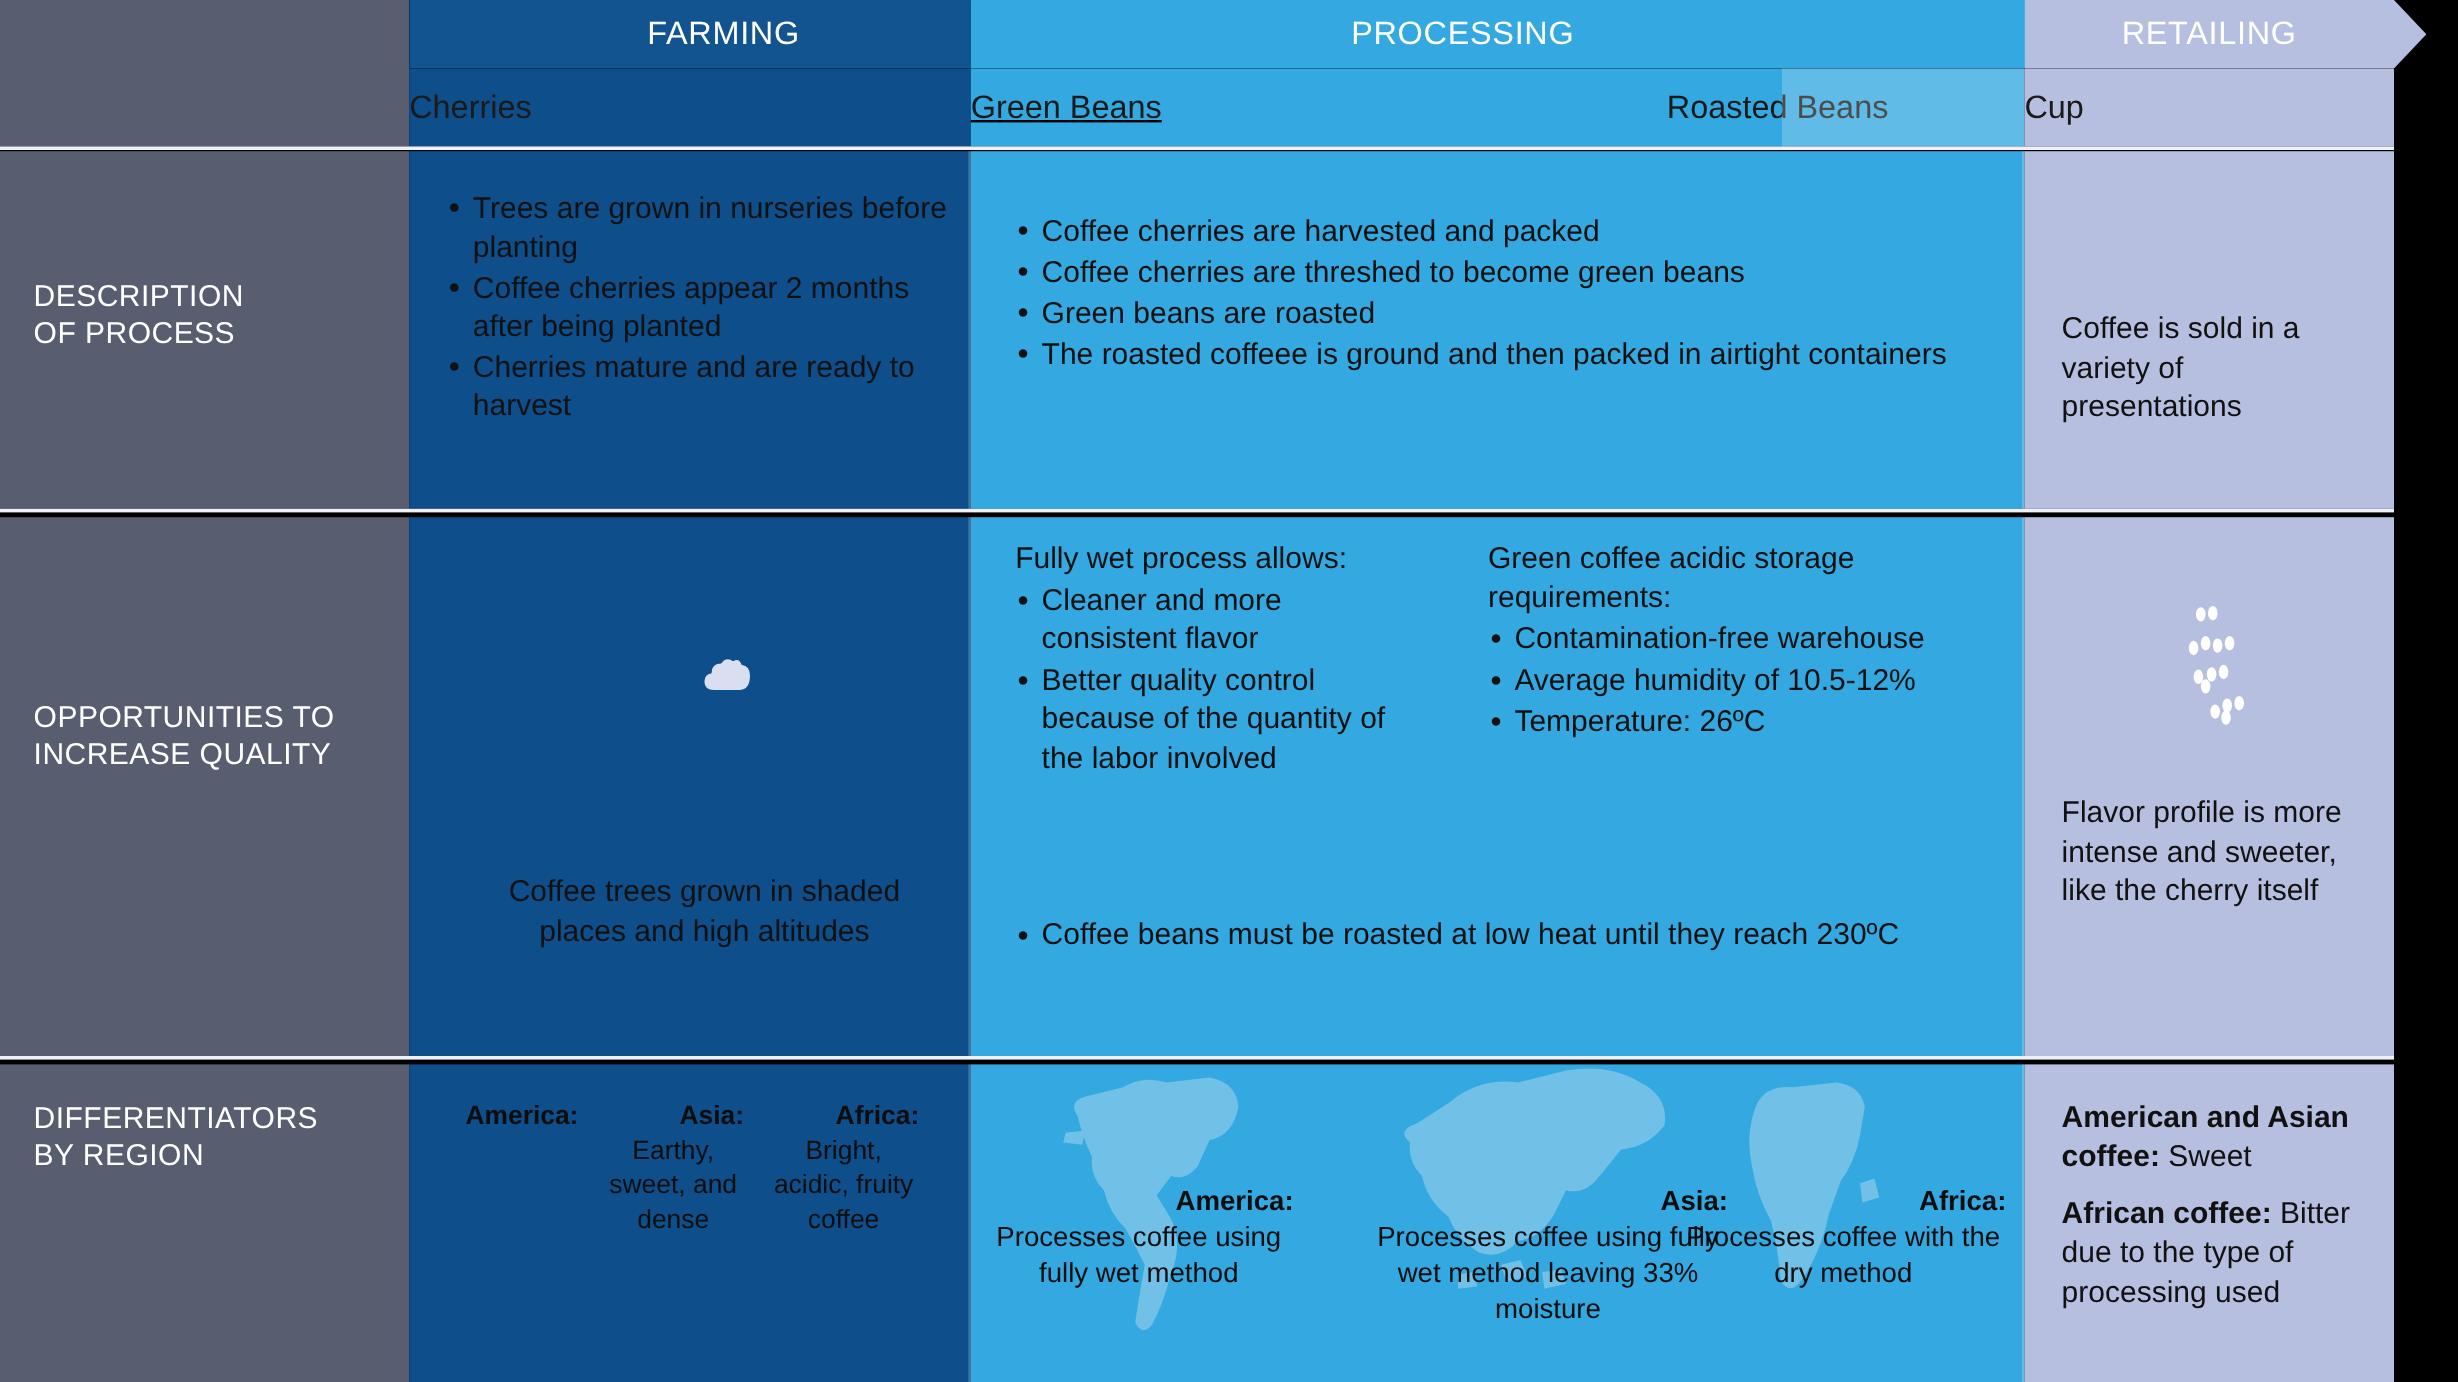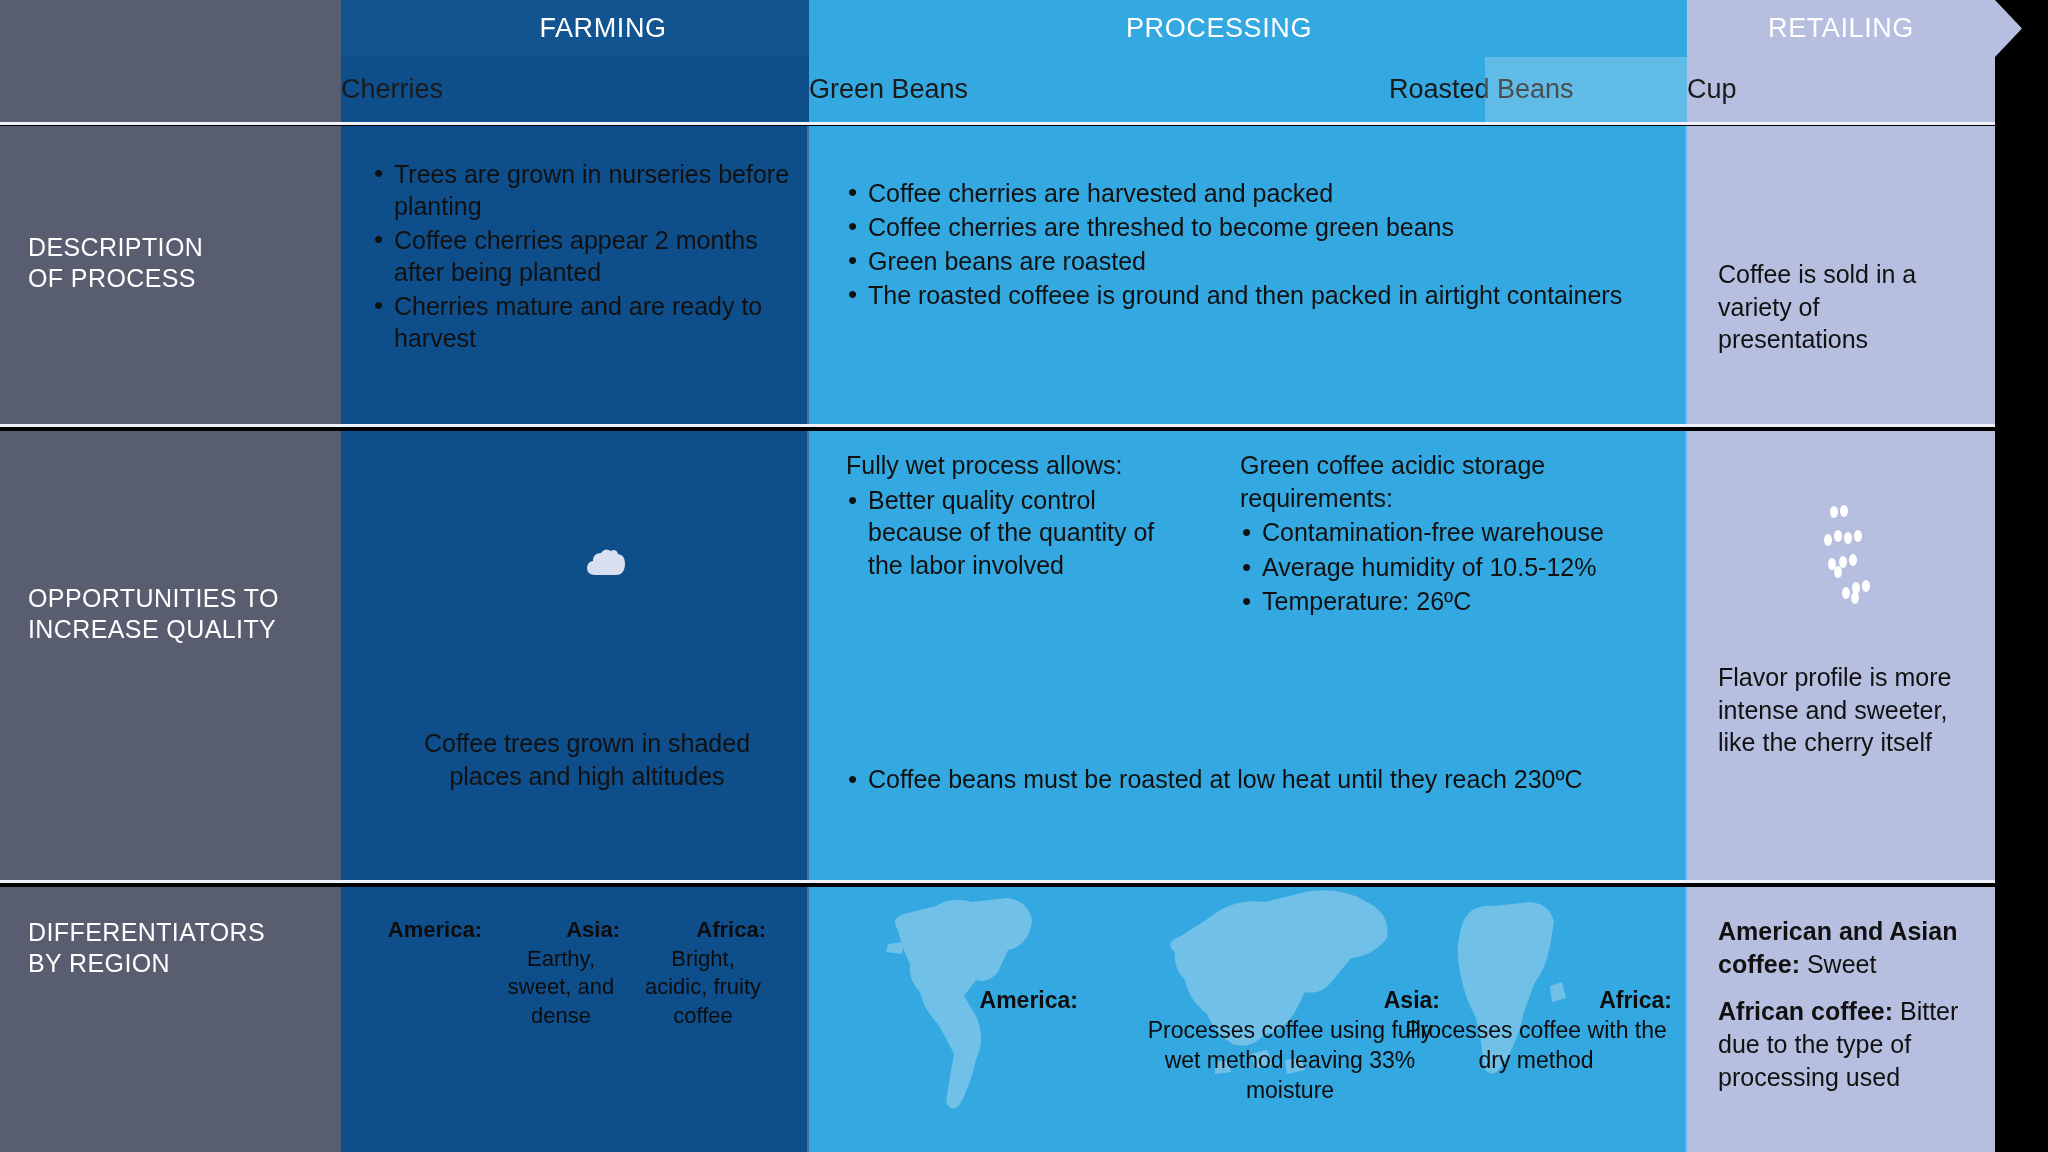--- a/index.html
+++ b/index.html
@@ -3,21 +3,21 @@
 <meta charset="utf-8">
 <title>Coffee Value Chain</title>
 <style>
   html,body{margin:0;padding:0;background:#000;}
   body{width:2048px;height:1152px;overflow:hidden;font-family:"Liberation Sans",sans-serif;}
   #board{position:relative;width:1995px;height:1152px;background:#000;}
 
   
   .col-side   {left:0;    width:341px;}
   .col-farm   {left:341px;width:468px;}
-  .col-green  {left:809px;width:676px;}
+  .col-green  {left:809px;width:676px;text-decoration:underline;}
   .col-roast  {left:1485px;width:202px;}
   .col-proc   {left:809px;width:878px;}
   .col-cup    {left:1687px;width:308px;}
 
   
   .band{position:absolute;}
   .r-head {top:0;    height:122px;}
   .r-desc {top:126px;height:298px;}
   .r-opp  {top:431px;height:449px;}
   .r-diff {top:887px;height:265px;}
@@ -166,20 +166,21 @@
     <svg width="42" height="30" viewBox="0 0 42 30" aria-hidden="true">
       <path d="M10 28 Q2 28 2 21 Q2 15 8 14 Q8 6 16 6 Q20 0 26 4 Q31 1 33 7 Q40 8 40 16 Q40 28 31 28 Z" fill="#d7dff0"></path>
     </svg>
   </div>
 
   <div class="tb" style="left:392px;top:727px;width:390px;font-size:25px;line-height:1.3;text-align:center;">Coffee trees grown in shaded places and high altitudes</div>
 
   <div class="tb" style="left:846px;top:449px;width:340px;font-size:25px;line-height:1.3;">
     <p class="lead">Fully wet process allows:</p>
     <ul class="bul">
+      <li>Cleaner and more consistent flavor</li>
       <li>Better quality control because of the quantity of the labor involved</li>
     </ul>
   </div>
 
   <div class="tb" style="left:1240px;top:449px;width:370px;font-size:25px;line-height:1.3;">
     <p class="lead">Green coffee acidic storage requirements:</p>
     <ul class="bul">
       <li>Contamination-free warehouse</li>
       <li>Average humidity of 10.5-12%</li>
       <li>Temperature: 26ºC</li>
@@ -245,20 +246,21 @@
     <svg width="180" height="230" viewBox="0 0 180 230" aria-hidden="true">
       <g fill="#b9dff3">
         <path d="M18 42 Q10 30 24 26 L56 18 Q72 8 92 14 L128 10 Q150 14 152 34 Q148 58 128 62 L118 84 Q108 96 96 92 L84 108 L96 128 Q106 150 96 172 Q90 198 80 216 Q72 226 66 214 Q70 188 74 166 Q66 150 58 136 Q44 122 40 104 Q28 92 30 76 Q22 60 18 42 Z"></path>
         <path d="M36 30 L52 26 L58 34 L40 38 Z"></path>
         <path d="M8 56 L24 54 L22 66 L6 64 Z"></path>
       </g>
     </svg>
   </div>
   <div class="reg-col" style="left:820px;top:986px;width:258px;font-size:23px;line-height:1.3;">
     <b>America:</b>
+    <span>Processes coffee using fully wet method</span>
   </div>
 
   <div class="map" style="left:1155px;top:884px;">
     <svg width="250" height="215" viewBox="0 0 250 215" aria-hidden="true">
       <g fill="#b9dff3">
         <path d="M20 68 Q8 58 26 52 L54 34 Q78 14 110 18 L150 8 Q186 2 212 18 Q236 30 232 54 Q218 72 196 74 L178 96 Q166 112 150 108 L140 128 Q128 148 110 150 Q96 166 78 160 Q60 150 52 130 Q34 116 30 96 Q18 84 20 68 Z"></path>
         <path d="M96 170 L112 166 L118 180 L100 184 Z"></path>
         <path d="M130 176 L146 174 L150 186 L132 190 Z"></path>
         <path d="M60 178 L74 176 L76 188 L60 190 Z"></path>
       </g>

